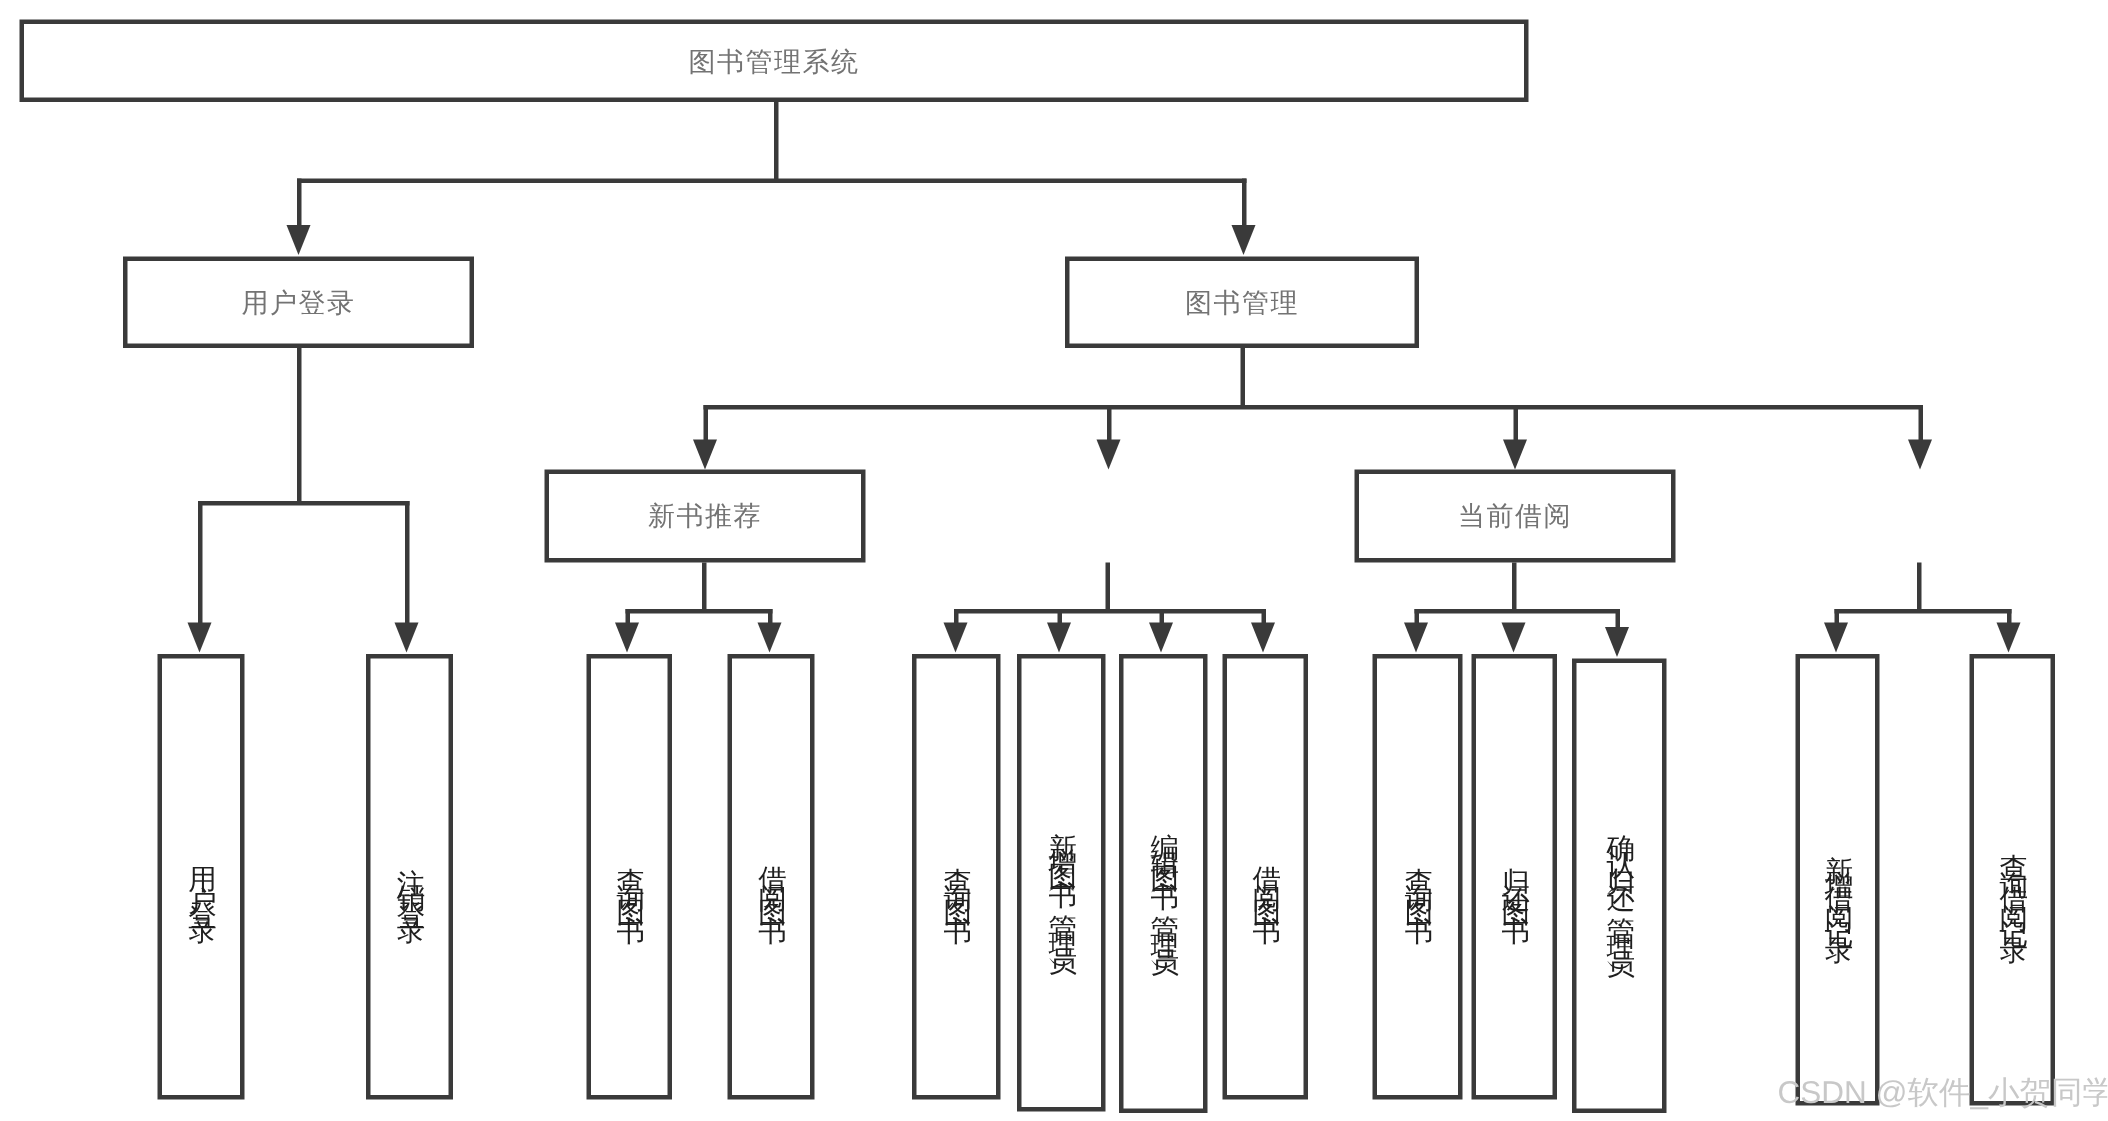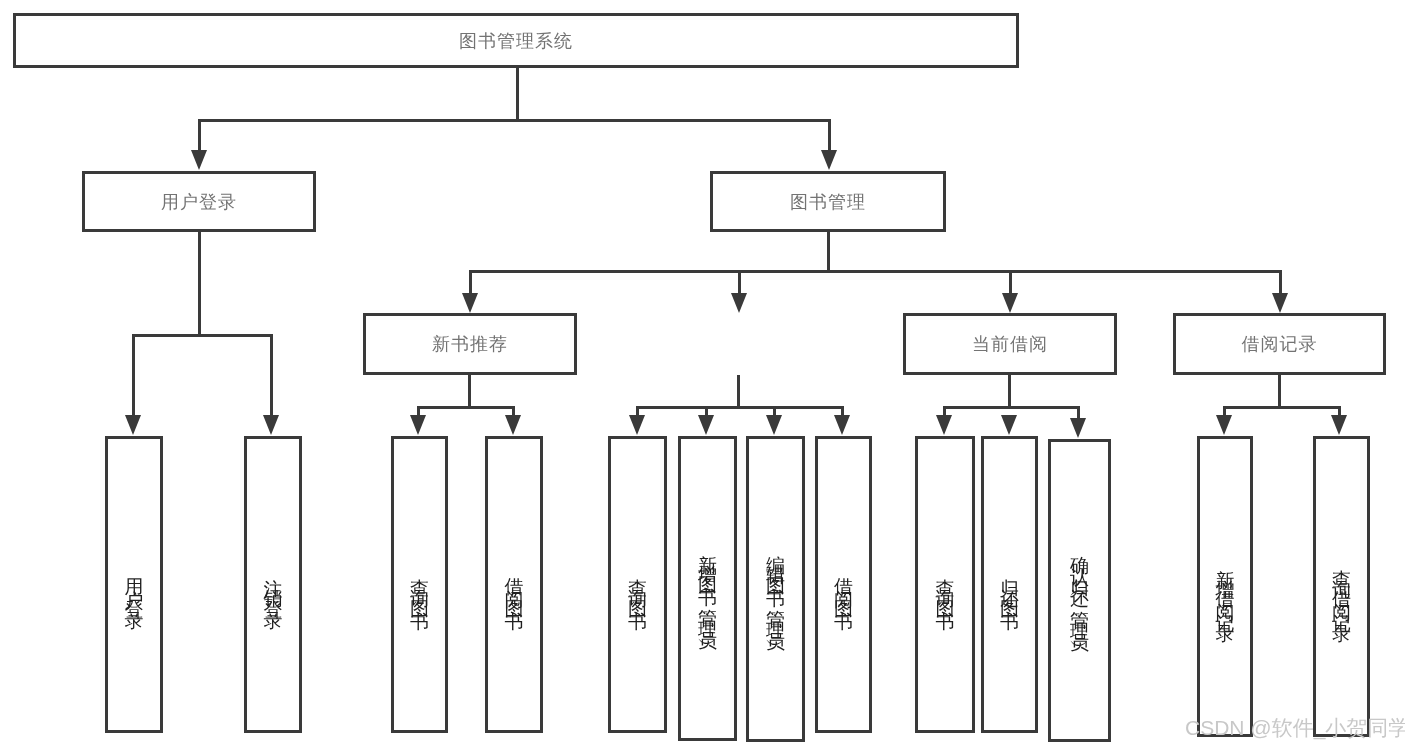--- a/index.html
+++ b/index.html
@@ -51,23 +51,20 @@
   <div class="ln" style="left:1009px;top:270px;width:3px;height:26px;"></div>
   <div class="ah" style="left:1002px;top:293px;"></div>
   <div class="ln" style="left:1279px;top:270px;width:3px;height:26px;"></div>
   <div class="ah" style="left:1272px;top:293px;"></div>
 
   <div class="node" style="left:363px;top:313px;width:214px;height:62px;">
     <span class="lbl-h">新书推荐</span>
   </div>
   <div class="node" style="left:903px;top:313px;width:214px;height:62px;">
     <span class="lbl-h">当前借阅</span>
-  </div>
-  <div class="node" style="left:1173px;top:313px;width:213px;height:62px;">
-    <span class="lbl-h">借阅记录</span>
   </div>
 
   <div class="ln" style="left:468px;top:375px;width:3px;height:33px;"></div>
   <div class="ln" style="left:417px;top:406px;width:98px;height:3px;"></div>
   <div class="ln" style="left:417px;top:406px;width:3px;height:12px;"></div>
   <div class="ah" style="left:410px;top:415px;"></div>
   <div class="ln" style="left:512px;top:406px;width:3px;height:12px;"></div>
   <div class="ah" style="left:505px;top:415px;"></div>
 
   <div class="ln" style="left:737px;top:375px;width:3px;height:33px;"></div>

